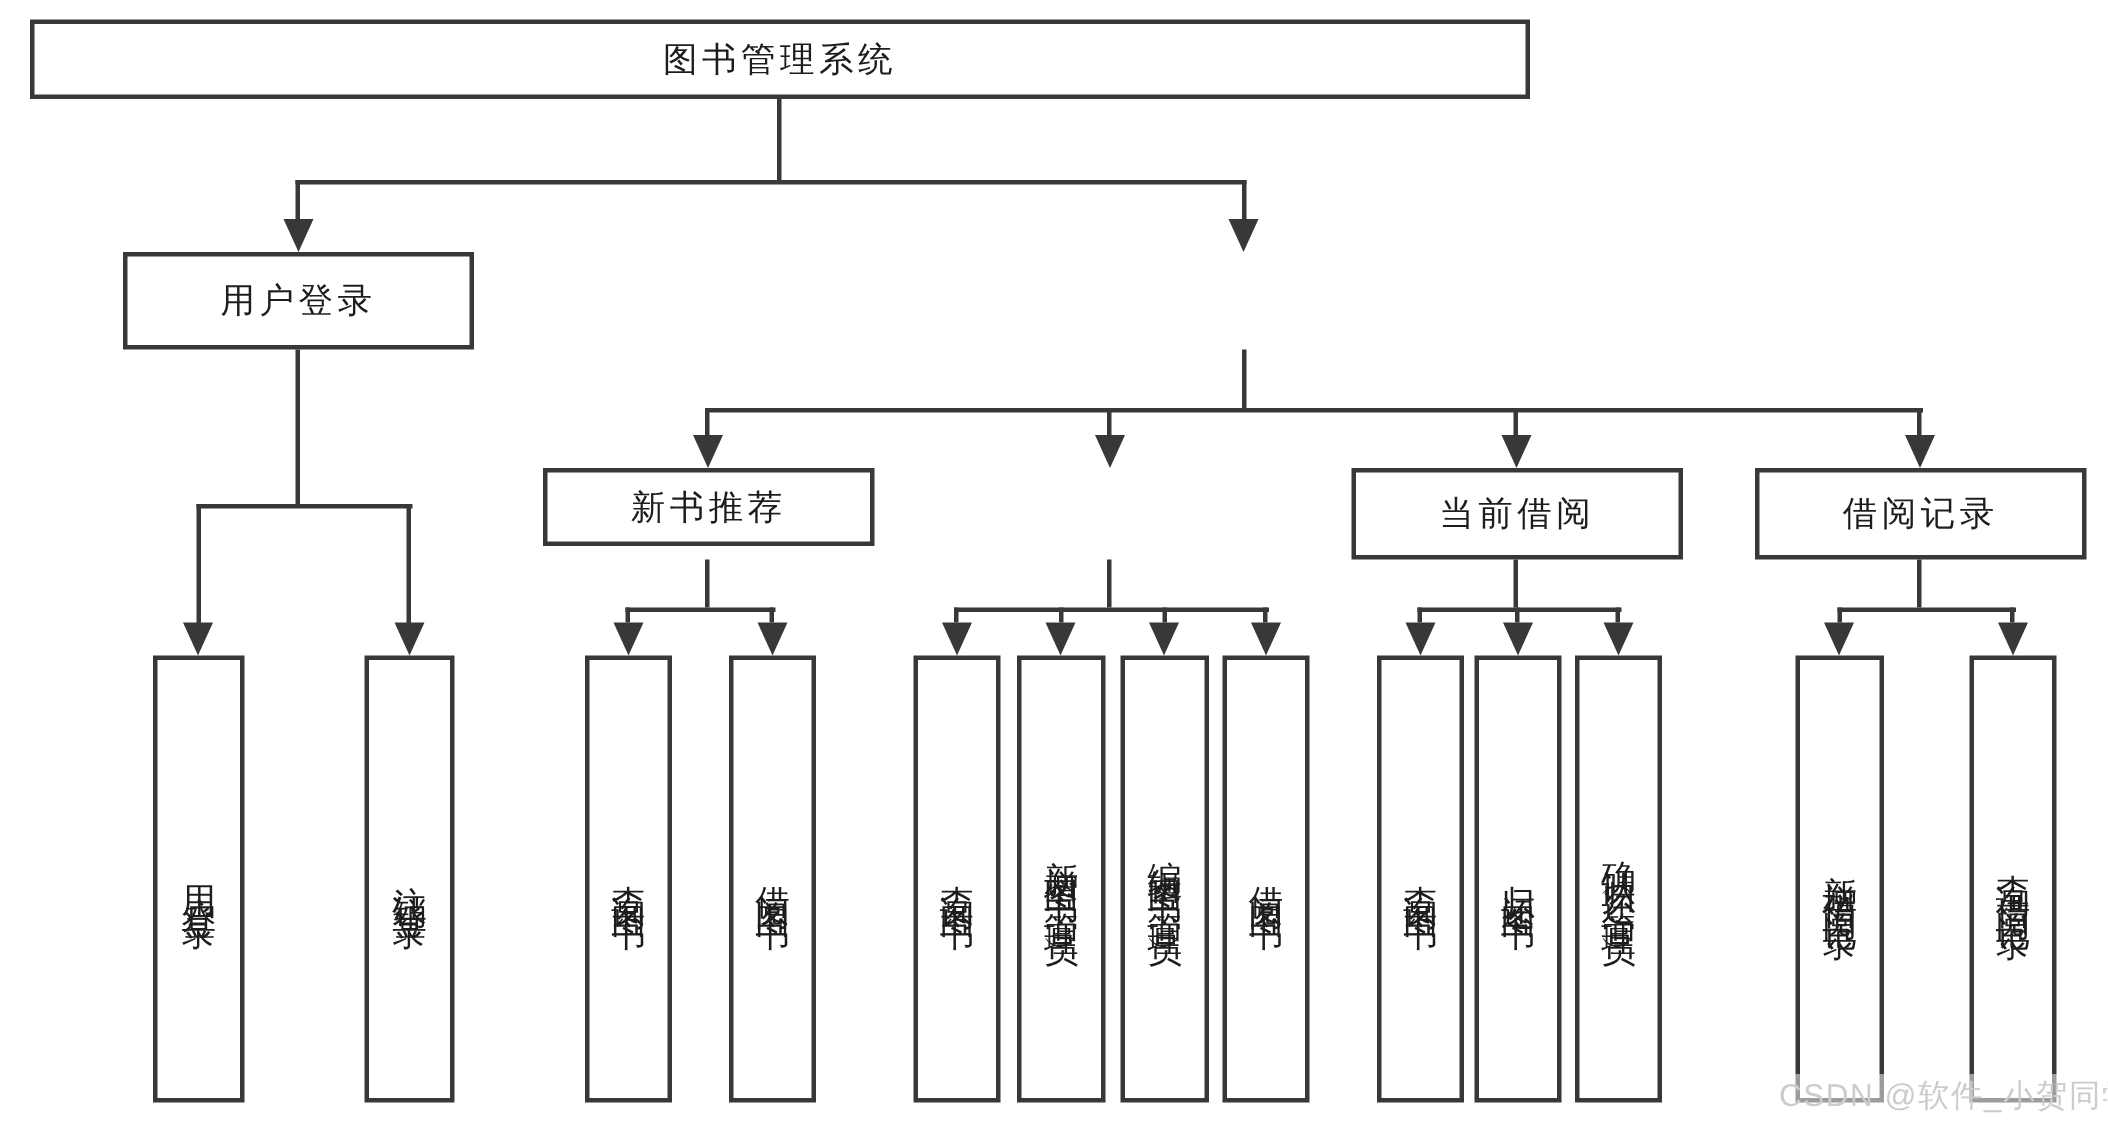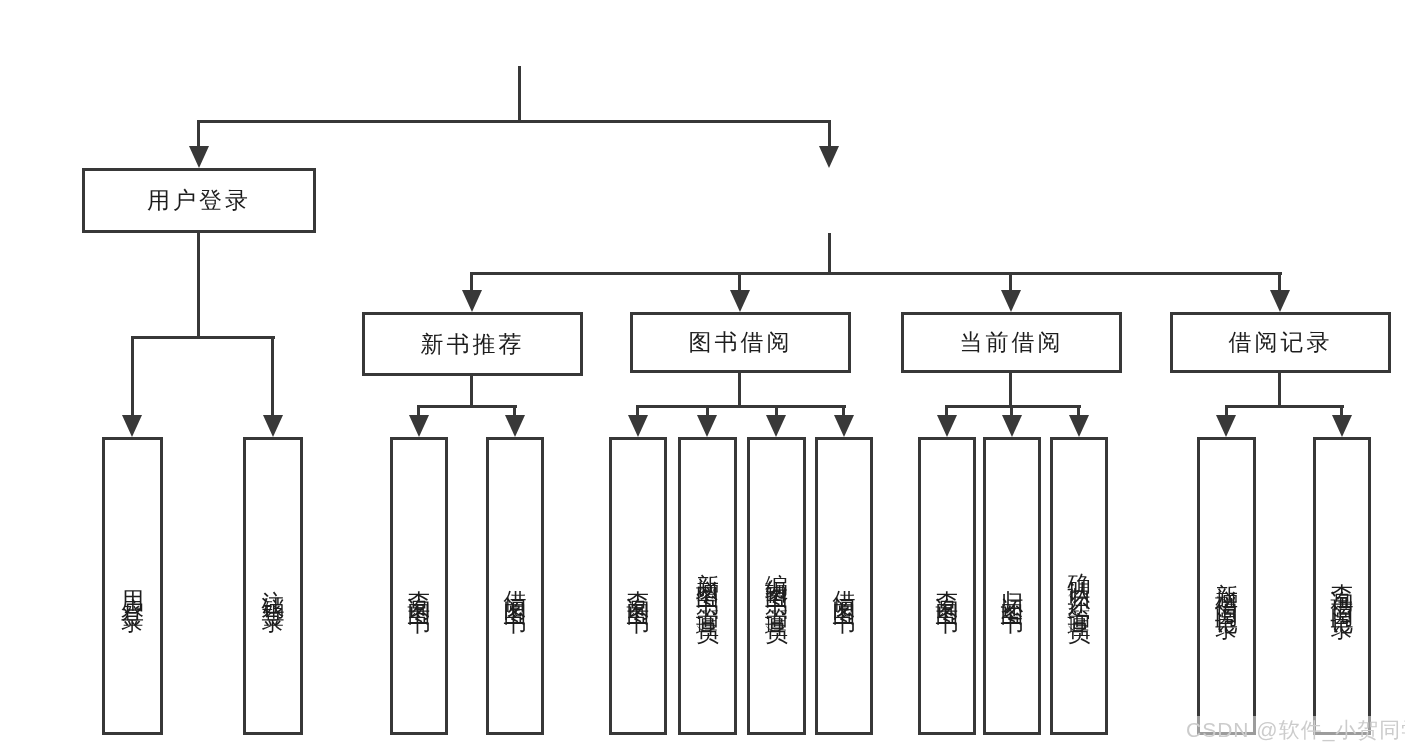--- a/index.html
+++ b/index.html
@@ -56,20 +56,23 @@
     padding:0 3px 2px 3px;
     white-space:nowrap;
     z-index:5;
   }
 </style>
 </head>
 <body>
 
 <div class="canvas">
 
+  <div class="box" style="left:20px;top:13px;width:1000px;height:53px">
+    <span class="hlabel">图书管理系统</span>
+  </div>
 
   <div class="ln" style="left:518px;top:66px;width:3px;height:54px"></div>
   <div class="ln" style="left:197px;top:120px;width:634px;height:3px"></div>
   <div class="ln" style="left:197px;top:120px;width:3px;height:30px"></div>
   <div class="ar" style="left:189px;top:146px"></div>
   <div class="ln" style="left:828px;top:120px;width:3px;height:30px"></div>
   <div class="ar" style="left:819px;top:146px"></div>
 
   <div class="box" style="left:82px;top:168px;width:234px;height:65px">
     <span class="hlabel">用户登录</span>
@@ -86,25 +89,22 @@
   <div class="ln" style="left:471px;top:272px;width:811px;height:3px"></div>
   <div class="ln" style="left:470px;top:272px;width:3px;height:18px"></div>
   <div class="ar" style="left:462px;top:290px"></div>
   <div class="ln" style="left:738px;top:272px;width:3px;height:18px"></div>
   <div class="ar" style="left:730px;top:290px"></div>
   <div class="ln" style="left:1009px;top:272px;width:3px;height:18px"></div>
   <div class="ar" style="left:1001px;top:290px"></div>
   <div class="ln" style="left:1278px;top:272px;width:3px;height:18px"></div>
   <div class="ar" style="left:1270px;top:290px"></div>
 
-  <div class="box" style="left:362px;top:312px;width:221px;height:64px">
+  <div class="box" style="left:362px;top:312px;width:221px;height:52px">
     <span class="hlabel">新书推荐</span>
-  </div>
-  <div class="box" style="left:630px;top:312px;width:221px;height:61px">
-    <span class="hlabel">图书借阅</span>
   </div>
   <div class="box" style="left:901px;top:312px;width:221px;height:61px">
     <span class="hlabel">当前借阅</span>
   </div>
   <div class="box" style="left:1170px;top:312px;width:221px;height:61px">
     <span class="hlabel">借阅记录</span>
   </div>
 
   <div class="ln" style="left:470px;top:373px;width:3px;height:32px"></div>
   <div class="ln" style="left:417px;top:405px;width:100px;height:3px"></div>

